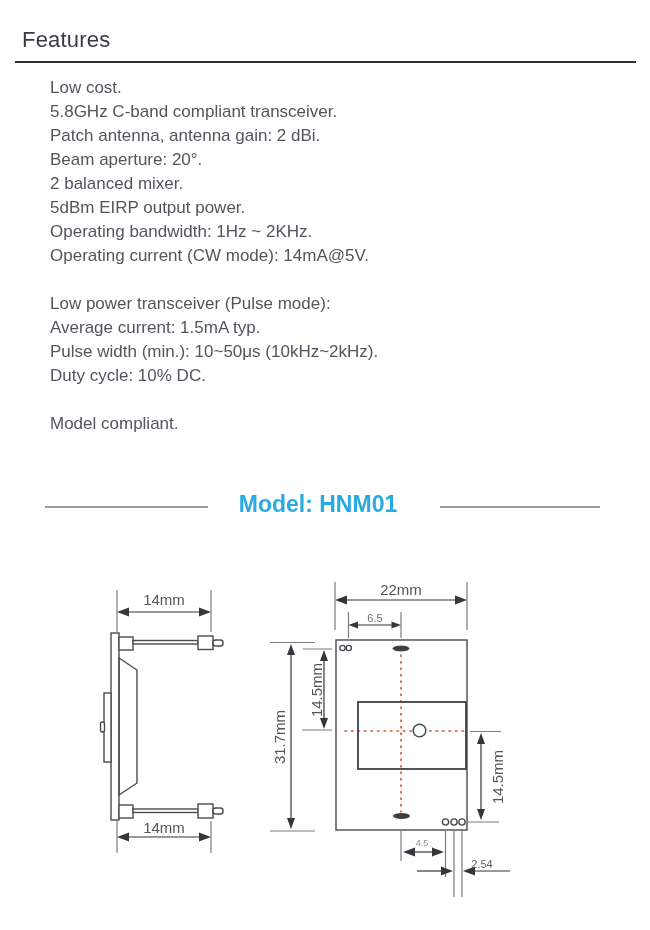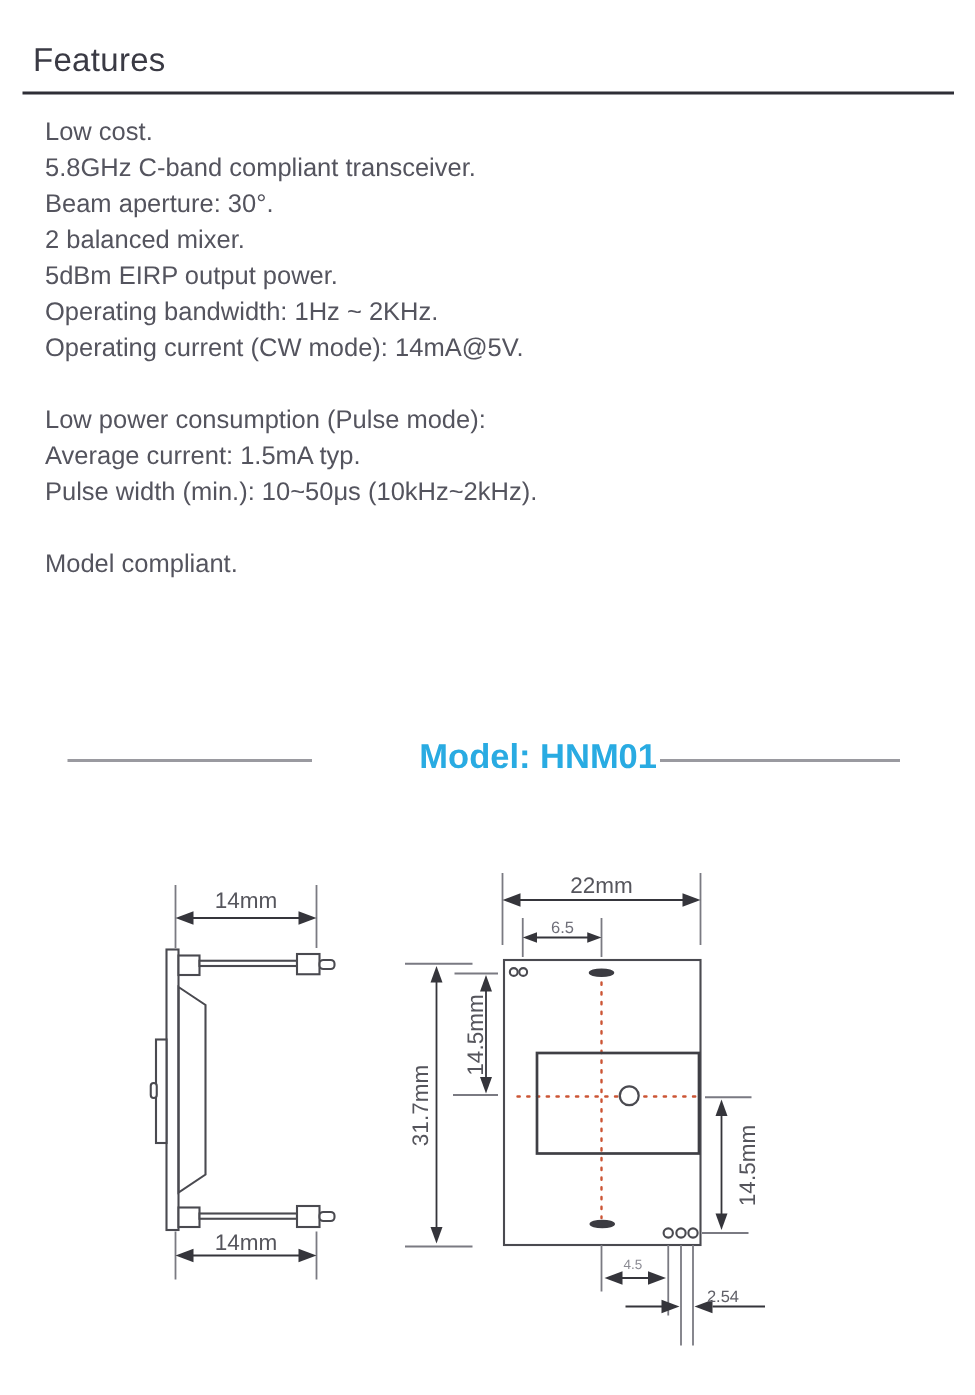--- a/index.html
+++ b/index.html
@@ -3,25 +3,25 @@
 <meta charset="utf-8">
 <style>
   html,body{margin:0;padding:0;background:#ffffff;}
   #page{position:relative;width:650px;height:930px;background:#ffffff;overflow:hidden;
         font-family:"Liberation Sans",sans-serif;}
   #page-title{position:absolute;left:22px;top:27px;font-size:22px;font-weight:400;
         color:#3a3a44;letter-spacing:.2px;}
   #title-rule{position:absolute;left:15px;top:61px;width:621px;height:2px;background:#2e2e36;}
   #features{position:absolute;left:30px;top:76px;width:560px;font-size:17px;line-height:24px;
         color:#54545e;}
-  .f-line{min-height:24px;white-space:pre;}
+  .f-line{min-height:24px;white-space:pre;margin-left:20px;}
   #model-row .rule{position:absolute;top:506px;height:2px;background:#9a9aa0;}
   #model-rule-left{left:45px;width:163px;}
   #model-rule-right{left:440px;width:160px;}
-  #model-title{position:absolute;left:198px;top:491px;width:240px;text-align:right;
+  #model-title{position:absolute;left:198px;top:491px;width:240px;text-align:center;
         font-size:23px;font-weight:700;color:#29abe2;}
   svg text{font-family:"Liberation Sans",sans-serif;}
   .dimtxt{fill:#55555c;font-size:15px;}
   .dimtxt-sm{fill:#70707a;font-size:11px;}
   .dimtxt-xs{fill:#8a8a92;font-size:9px;}
   .outline{stroke:#4a4a50;stroke-width:1.4;fill:none;}
   .outline-f{stroke:#4a4a50;stroke-width:1.4;fill:#ffffff;}
   .dimline{stroke:#35353b;stroke-width:1.2;fill:none;}
   .arrow{fill:#35353b;stroke:none;}
   .ext{stroke:#7a7a82;stroke-width:1.2;fill:none;}
@@ -32,29 +32,31 @@
 <body>
 
 <div id="page">
 
   <div id="page-title">Features</div>
   <div id="title-rule"></div>
 
   <div id="features">
     <div class="f-line">Low cost.</div>
     <div class="f-line">5.8GHz C-band compliant transceiver.</div>
-    <div class="f-line">Beam aperture: 30°.</div>
+    <div class="f-line">Patch antenna, antenna gain: 2 dBi.</div>
+    <div class="f-line">Beam aperture: 20°.</div>
     <div class="f-line">2 balanced mixer.</div>
     <div class="f-line">5dBm EIRP output power.</div>
     <div class="f-line">Operating bandwidth: 1Hz ~ 2KHz.</div>
     <div class="f-line">Operating current (CW mode): 14mA@5V.</div>
     <div class="f-line"></div>
-    <div class="f-line">Low power consumption (Pulse mode):</div>
+    <div class="f-line">Low power transceiver (Pulse mode):</div>
     <div class="f-line">Average current: 1.5mA typ.</div>
     <div class="f-line">Pulse width (min.): 10~50μs (10kHz~2kHz).</div>
+    <div class="f-line">Duty cycle: 10% DC.</div>
     <div class="f-line"></div>
     <div class="f-line">Model compliant.</div>
   </div>
 
   <div id="model-row">
     <div class="rule" id="model-rule-left"></div>
     <div id="model-title">Model: HNM01</div>
     <div class="rule" id="model-rule-right"></div>
   </div>
 

